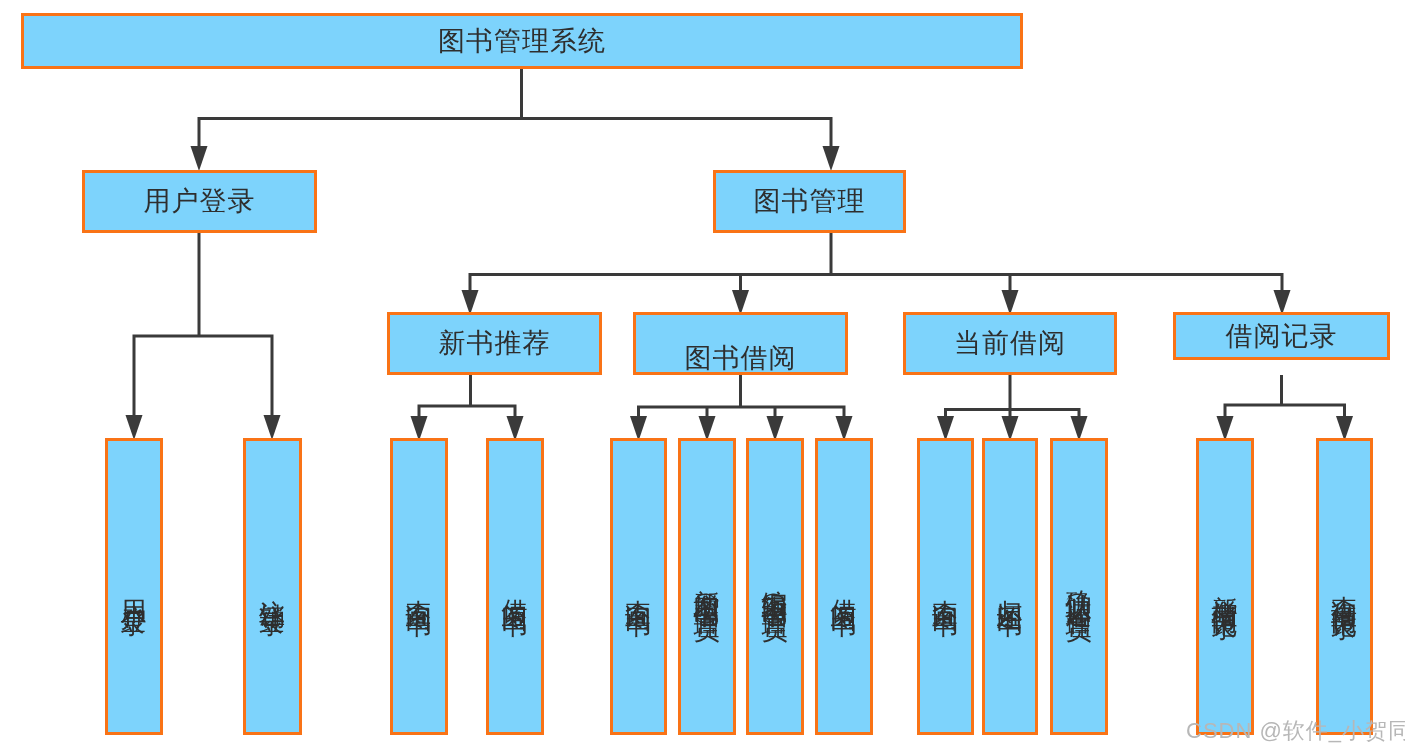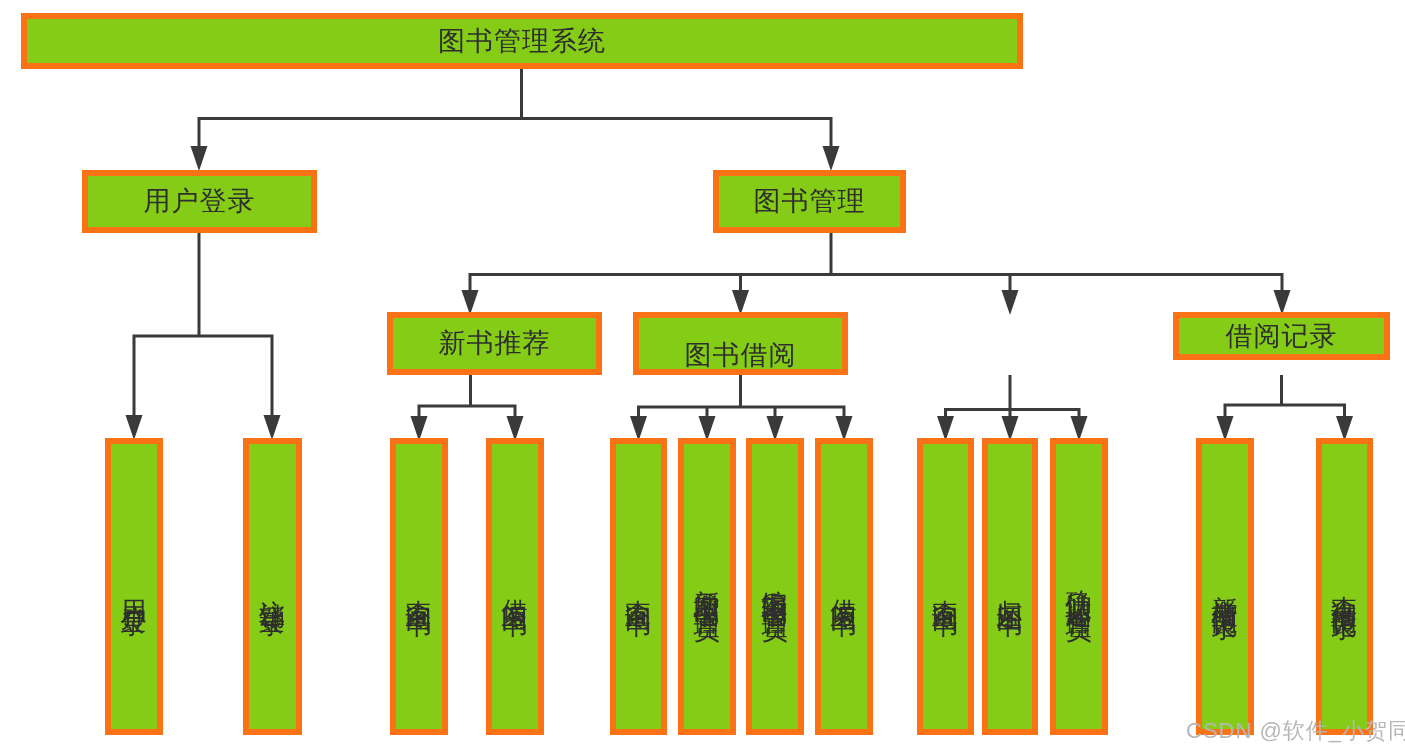--- a/index.html
+++ b/index.html
@@ -9,22 +9,22 @@
     background:#ffffff;
     overflow:hidden;
     font-family:"Liberation Sans","DejaVu Sans",sans-serif;
   }
   .connectors{position:absolute;left:0;top:0;width:1405px;height:747px;z-index:0;}
   .connectors path{stroke:#3a3a3a;stroke-width:3;fill:none;}
   .connectors polygon{fill:#3a3a3a;stroke:none;}
   .node{
     position:absolute;
     box-sizing:border-box;
-    background:#84cc16;
-    border:6px solid #f97316;
+    background:#7dd3fc;
+    border:3px solid #f97316;
     display:flex;align-items:center;justify-content:center;
     z-index:1;
   }
   .node .lbl{
     color:#2e2e2e;
     font-size:27px;
     letter-spacing:1px;
     white-space:nowrap;
     line-height:1;
   }
@@ -99,20 +99,23 @@
   <div class="node" style="left:713px;top:170px;width:193px;height:63px;">
     <span class="lbl">图书管理</span>
   </div>
 
   <div class="node" style="left:347px;top:312px;width:215px;height:63px;margin-left:40px;">
     <span class="lbl">新书推荐</span>
   </div>
   <div class="node" style="left:633px;top:312px;width:215px;height:63px;align-items:flex-end;">
     <span class="lbl">图书借阅</span>
   </div>
+  <div class="node" style="left:903px;top:312px;width:214px;height:63px;">
+    <span class="lbl">当前借阅</span>
+  </div>
   <div class="node" style="left:1173px;top:312px;width:217px;height:48px;">
     <span class="lbl">借阅记录</span>
   </div>
 
   <div class="node leaf" style="left:105px;top:438px;width:58px;height:297px;">
     <span class="lbl">用户登录</span>
   </div>
   <div class="node leaf" style="left:243px;top:438px;width:59px;height:297px;">
     <span class="lbl">注销登录</span>
   </div>

